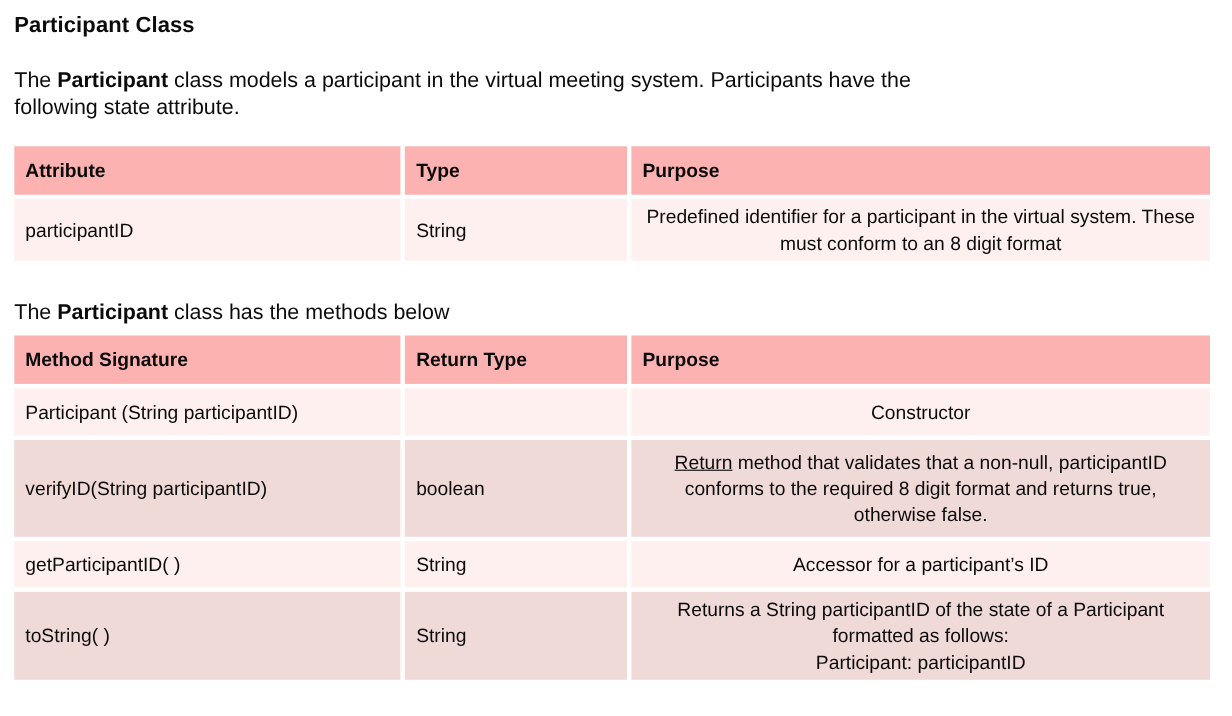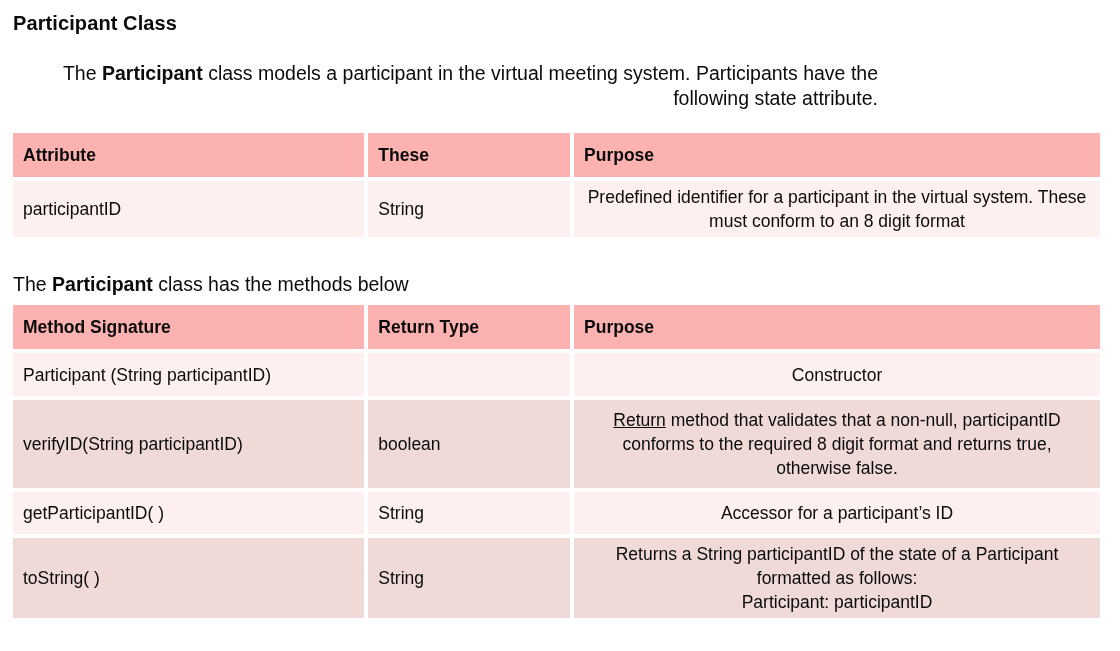--- a/index.html
+++ b/index.html
@@ -26,21 +26,21 @@
     font-weight:bold;
     margin:0;
     letter-spacing:0.1px;
   }
   .lead{
     font-size:19.5px;
     line-height:25px;
     margin:0;
     max-width:1060px;
   }
-  .intro{margin-top:26px;text-align:right;}
+  .intro{margin-top:26px;}
   .methods-lead{margin-top:31px;}
   .bold{font-weight:bold;}
   table.spec{
     border-collapse:separate;
     border-spacing:4px;
     margin-left:-4px; 
     table-layout:fixed;
     width:1095px;
   }
   .attr-table{margin-top:18px;}
@@ -82,21 +82,21 @@
 
   <table class="spec attr-table">
     <colgroup>
         <col class="c1">
         <col class="c2">
         <col class="c3">
       </colgroup>
     <tbody>
         <tr>
       <th>Attribute</th>
-      <th>These</th>
+      <th>Type</th>
       <th>Purpose</th>
     </tr>
     <tr>
       <td>participantID</td>
       <td>String</td>
       <td class="purpose">Predefined identifier for a participant in the virtual system. These must conform to an 8 digit format</td>
     </tr>
   </tbody>
     </table>
 

